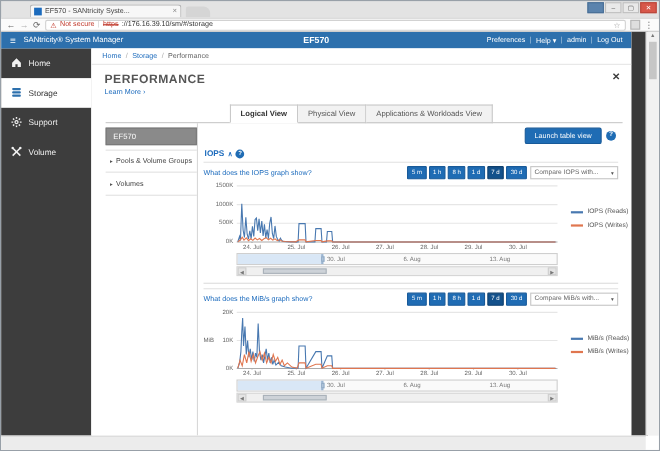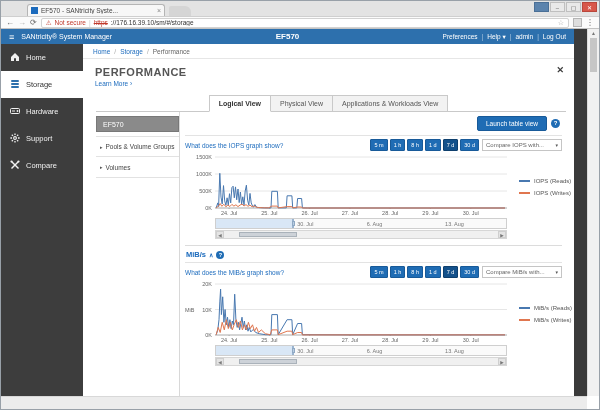--- a/index.html
+++ b/index.html
@@ -184,28 +184,20 @@
             <div class="side-item active">
               <span><svg width="10" height="10" viewBox="0 0 10 10">
                   <rect x="1" y="1" width="8" height="2" rx="1" fill="#2d70ad"></rect>
                   <rect x="1" y="4" width="8" height="2" rx="1" fill="#2d70ad"></rect>
                   <rect x="1" y="7" width="8" height="2" rx="1" fill="#2d70ad"></rect>
                 </svg></span>
               <span>Storage</span>
             </div>
             <div class="side-item">
               <span><svg width="10" height="10" viewBox="0 0 10 10">
-                  <rect x="0.5" y="2.5" width="9" height="5" rx="1" fill="none" stroke="#f1f1f1"></rect>
-                  <circle cx="7.5" cy="5" r="0.9" fill="#f1f1f1"></circle>
-                  <rect x="2" y="4.5" width="3" height="1" fill="#f1f1f1"></rect>
-                </svg></span>
-              <span>Hardware</span>
-            </div>
-            <div class="side-item">
-              <span><svg width="10" height="10" viewBox="0 0 10 10">
                   <circle cx="5" cy="5" r="1.4" fill="none" stroke="#f1f1f1" stroke-width="1.1"></circle>
                   <g stroke="#f1f1f1" stroke-width="1.3">
                     <line x1="5" y1="0.4" x2="5" y2="2"></line>
                     <line x1="5" y1="8" x2="5" y2="9.6"></line>
                     <line x1="0.4" y1="5" x2="2" y2="5"></line>
                     <line x1="8" y1="5" x2="9.6" y2="5"></line>
                     <line x1="1.8" y1="1.8" x2="2.9" y2="2.9"></line>
                     <line x1="7.1" y1="7.1" x2="8.2" y2="8.2"></line>
                     <line x1="1.8" y1="8.2" x2="2.9" y2="7.1"></line>
                     <line x1="7.1" y1="2.9" x2="8.2" y2="1.8"></line>
@@ -215,21 +207,21 @@
             </div>
             <div class="side-item">
               <span><svg width="10" height="10" viewBox="0 0 10 10">
                   <g stroke="#f1f1f1" stroke-width="1.4">
                     <line x1="1.5" y1="1.5" x2="8.5" y2="8.5"></line>
                     <line x1="8.5" y1="1.5" x2="1.5" y2="8.5"></line>
                   </g>
                   <circle cx="1.5" cy="1.5" r="1.1" fill="#f1f1f1"></circle>
                   <circle cx="8.5" cy="1.5" r="1.1" fill="#f1f1f1"></circle>
                 </svg></span>
-              <span>Compare</span>
+              <span>Volume</span>
             </div>
           </div>
 
         <div class="main">
           <div class="breadcrumb">
               <a class="crumb">Home</a>
               <span class="crumb-sep">/</span>
               <a class="crumb">Storage</a>
               <span class="crumb-sep">/</span>
               <a class="crumb last">Performance</a>
@@ -259,20 +251,25 @@
                   </div>
                 </div>
             </div>
 
             <div class="charts">
               <div class="launch-row">
                 <button class="btn-primary">Launch table view</button>
                 <span class="help-circle">?</span>
               </div>
 
+              <div class="sec-header">
+                <span>IOPS</span>
+                <span class="sec-caret">∧</span>
+                <span class="help-circle small">?</span>
+              </div>
               <hr class="sec-rule">
               <div class="controls-row">
                 <a class="q-link">What does the IOPS graph show?</a>
                 <div class="range-btns">
                     <button class="rbtn">5 m</button>
                     <button class="rbtn">1 h</button>
                     <button class="rbtn">8 h</button>
                     <button class="rbtn">1 d</button>
                     <button class="rbtn active">7 d</button>
                     <button class="rbtn">30 d</button>
@@ -336,25 +333,20 @@
                   <span class="nav-lab" style="left: 79%;">13. Aug</span>
                 </div>
               <div class="nav-scroll">
                   <div class="ns-arrow left">◀</div>
                   <div class="ns-arrow right">▶</div>
                   <div class="ns-thumb" style="left: 8%; width: 20%;"></div>
                 </div>
 
               <hr class="sect-divider">
 
-              <div class="sec-header">
-                <span>MiB/s</span>
-                <span class="sec-caret">∧</span>
-                <span class="help-circle small">?</span>
-              </div>
               <hr class="sec-rule">
               <div class="controls-row">
                 <a class="q-link">What does the MiB/s graph show?</a>
                 <div class="range-btns">
                     <button class="rbtn">5 m</button>
                     <button class="rbtn">1 h</button>
                     <button class="rbtn">8 h</button>
                     <button class="rbtn">1 d</button>
                     <button class="rbtn active">7 d</button>
                     <button class="rbtn">30 d</button>

